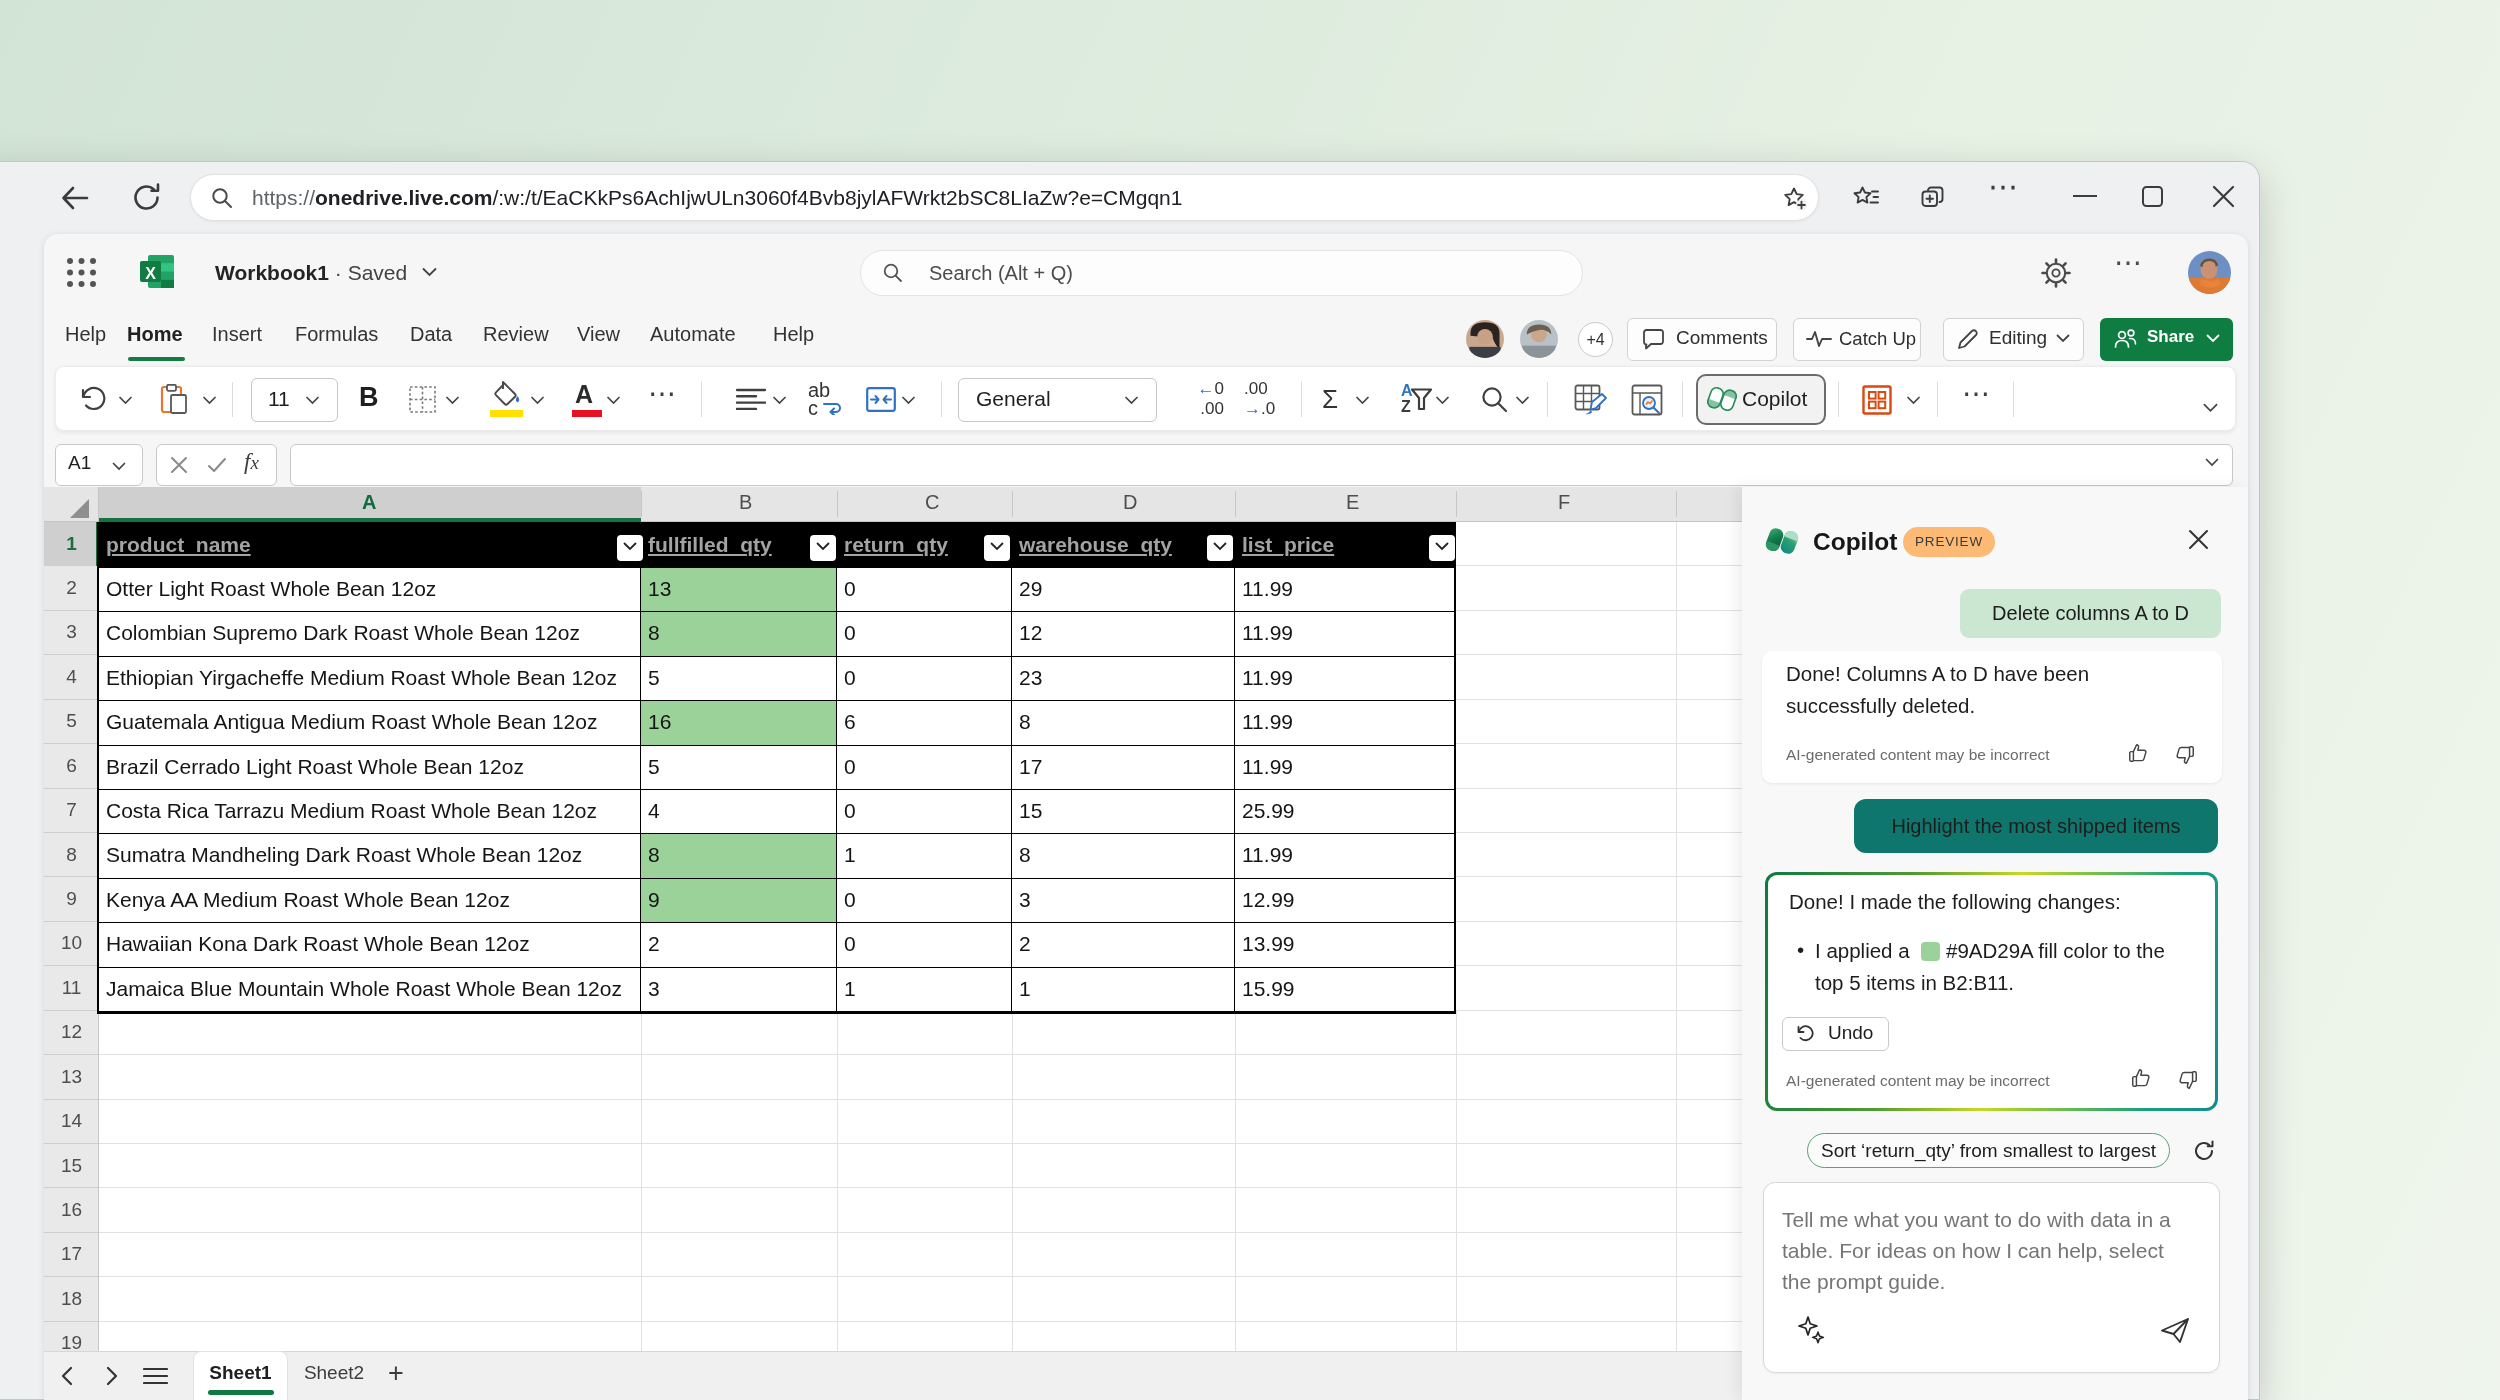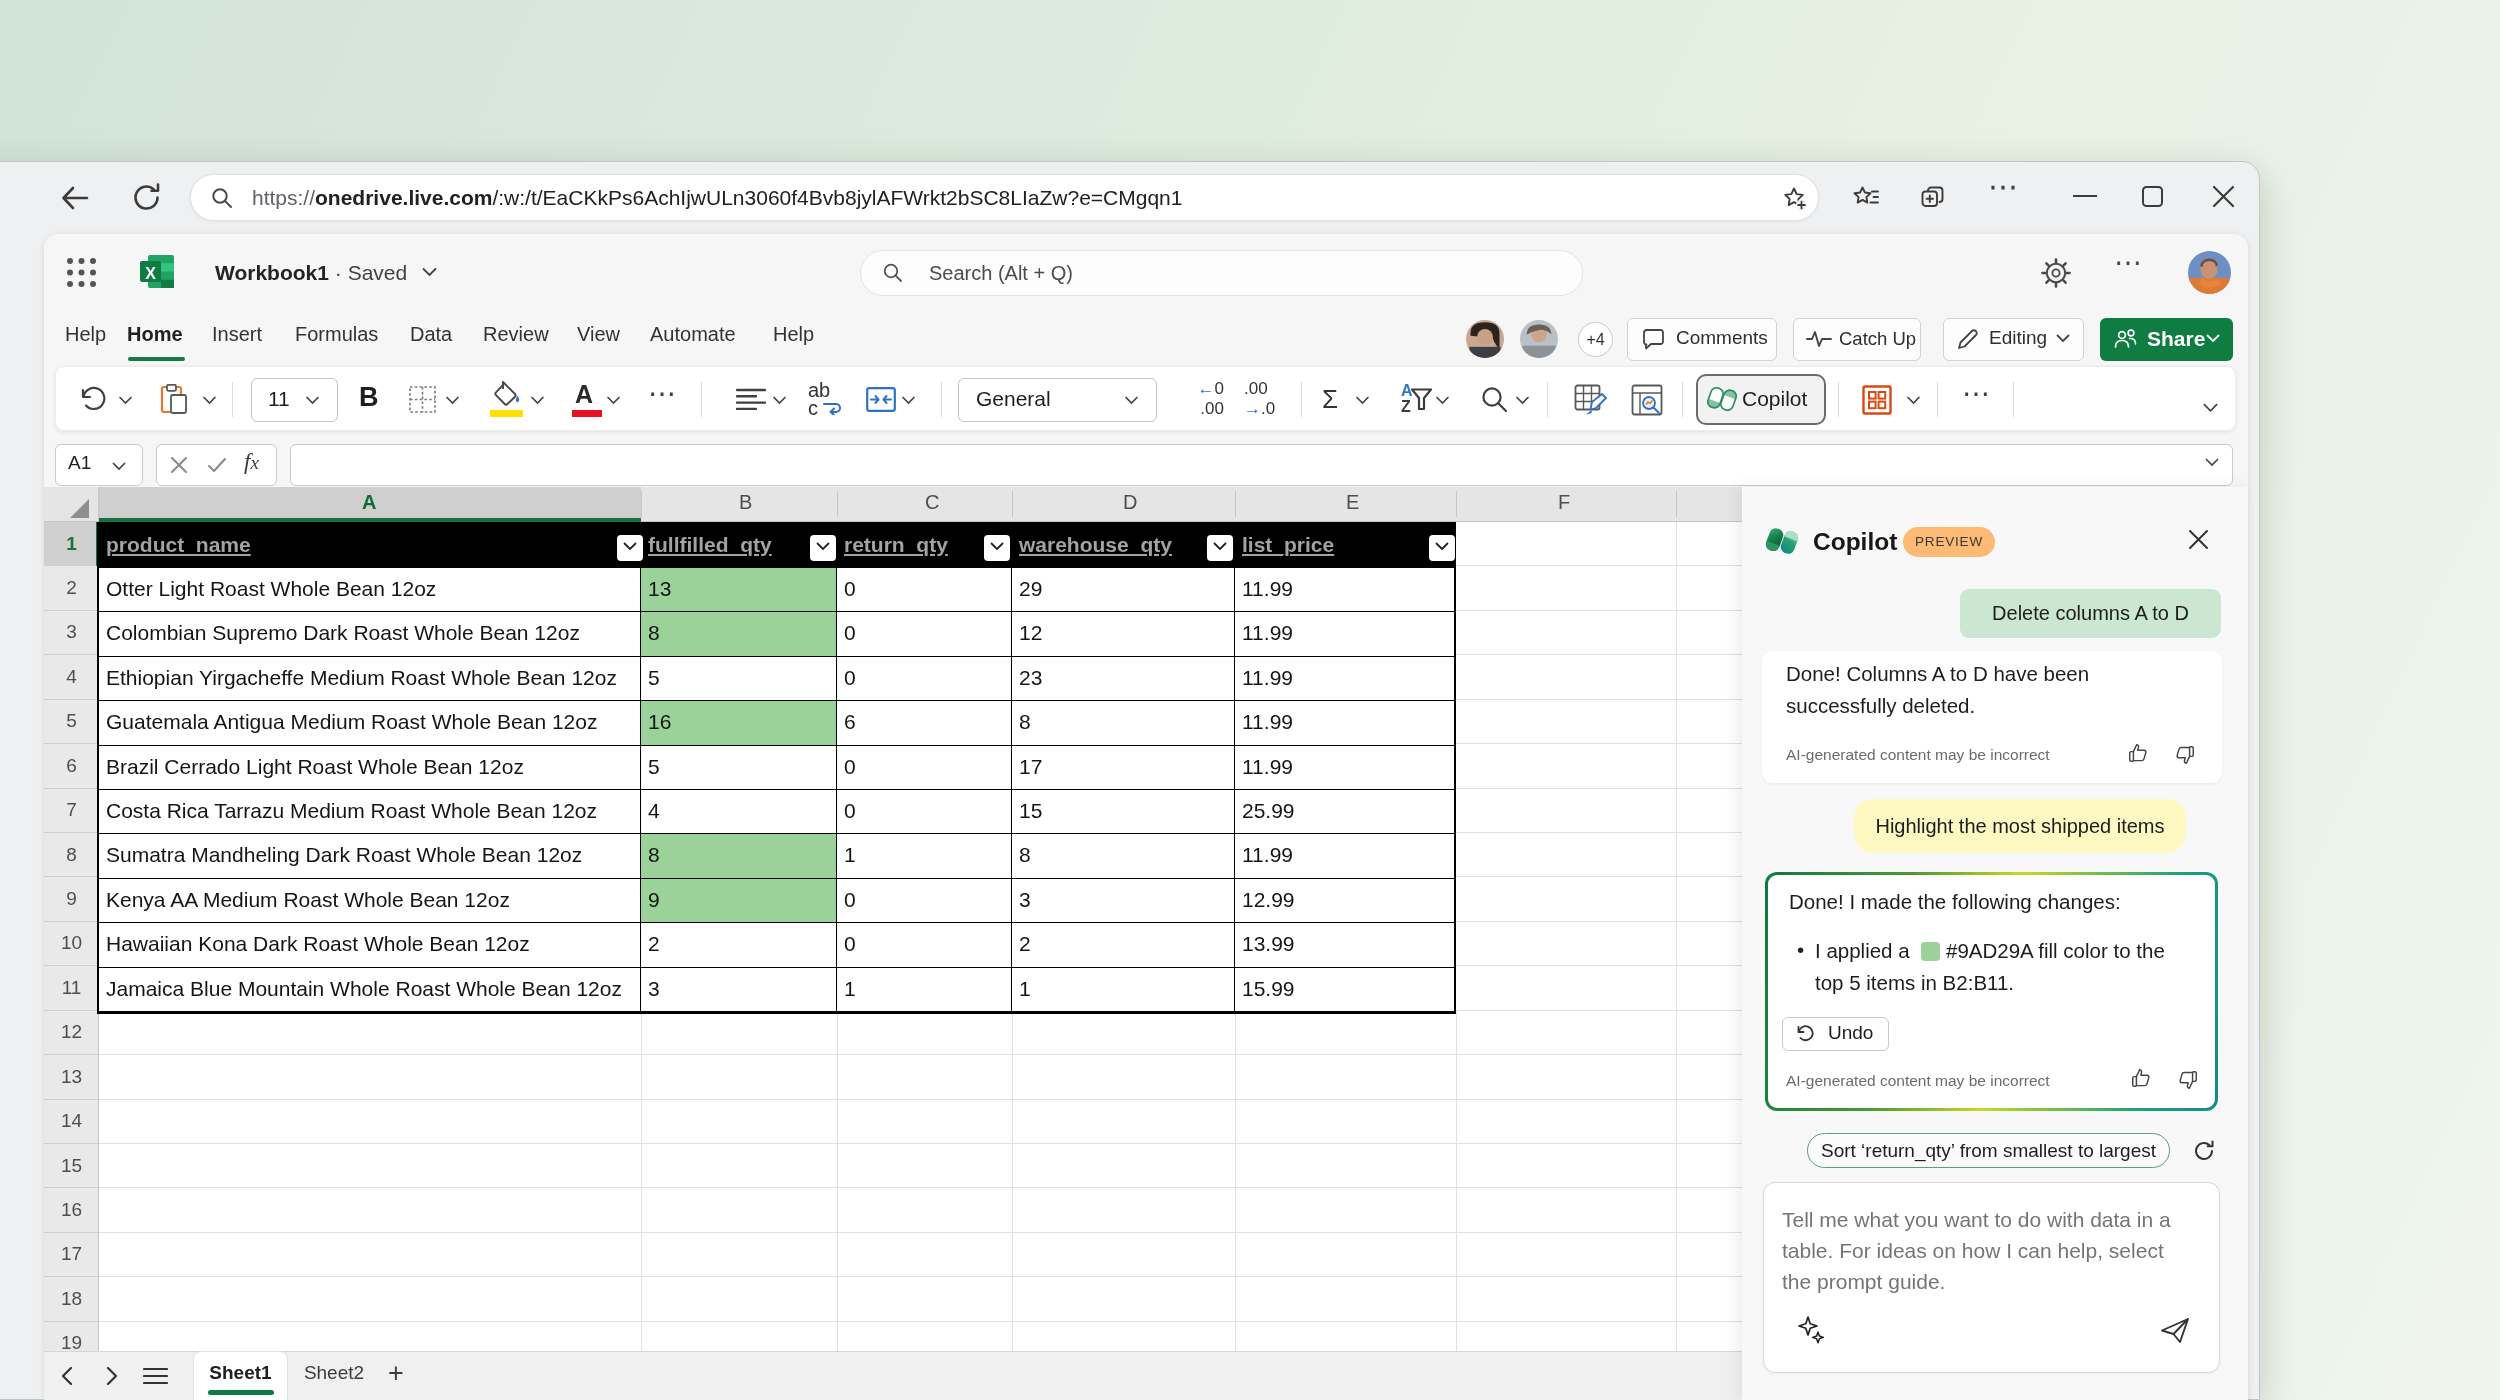--- a/index.html
+++ b/index.html
@@ -199,21 +199,21 @@
       <path d="M1.5 1.5 L7 7 L12.5 1.5" stroke="#444" stroke-width="1.8" fill="none" stroke-linecap="round"></path>
     </svg>
 
   <div class="abs" style="left:2056px;top:8px;width:133px;height:43px;background:#0f7c41;border-radius:6px;"></div>
   <svg class="abs" style="left:2069px;top:18px;" width="25" height="23" viewBox="0 0 25 23">
       <circle cx="9" cy="7" r="3.4" stroke="#fff" stroke-width="1.7" fill="none"></circle>
       <path d="M2.5 19 q0-6.5 6.5-6.5 q6.5 0 6.5 6.5" stroke="#fff" stroke-width="1.7" fill="none" stroke-linecap="round"></path>
       <circle cx="18" cy="5" r="2.9" stroke="#fff" stroke-width="1.6" fill="none"></circle>
       <path d="M16.5 10.5 q6-0.5 6 5.5" stroke="#fff" stroke-width="1.6" fill="none" stroke-linecap="round"></path>
     </svg>
-  <div class="abs" style="left:2103px;top:17px;font-size:21px;color:#fff;font-weight:700;">Share</div>
+  <div class="abs" style="left:2103px;top:17px;font-size:17px;color:#fff;font-weight:700;">Share</div>
   <svg class="abs" style="left:2162px;top:24px;" width="14" height="9" viewBox="0 0 14 9">
       <path d="M1.5 1.5 L7 7 L12.5 1.5" stroke="#fff" stroke-width="1.8" fill="none" stroke-linecap="round"></path>
     </svg>
 </div>
 
 <div class="abs" id="ribbon" style="left:55px;top:366px;width:2181px;height:65px;background:#ffffff;border:1px solid #ececec;border-radius:9px;box-shadow:0 1.5px 4px rgba(0,0,0,0.07);">
 
   <svg class="abs" style="left:24px;top:19px;" width="28" height="26" viewBox="0 0 28 26">
       <path d="M3 4 v7 h7" stroke="#404040" stroke-width="2.2" fill="none" stroke-linecap="round" stroke-linejoin="round"></path>
       <path d="M3.5 10.5 A10.5 10.5 0 1 1 6 19.5" stroke="#404040" stroke-width="2.2" fill="none" stroke-linecap="round"></path>
@@ -620,21 +620,21 @@
   <div class="abs" style="left:20px;top:164px;width:460px;height:132px;background:#fff;border-radius:10px;box-shadow:0 1px 3px rgba(0,0,0,0.08);"></div>
   <div class="abs" style="left:44px;top:171px;font-size:20.5px;color:#1d1d1d;line-height:32px;">Done! Columns A to D have been<br>successfully deleted.</div>
   <div class="abs" style="left:44px;top:259px;font-size:15.5px;color:#6b6b6b;">AI-generated content may be incorrect</div>
   <svg class="abs" style="left:385px;top:255px;" width="22" height="22" viewBox="0 0 24 24">
       <path d="M7 10.5 L10.5 3 a2.2 2.2 0 0 1 2.1 2.6 L11.8 9 h6.8 a2 2 0 0 1 1.9 2.6 l-2 6.8 a2.6 2.6 0 0 1 -2.5 1.9 H7z M7 10.5 V21 M7 21 H4.5 a1.5 1.5 0 0 1 -1.5 -1.5 v-7.5 a1.5 1.5 0 0 1 1.5 -1.5 H7" stroke="#444" stroke-width="1.6" fill="none" stroke-linejoin="round"></path>
     </svg>
   <svg class="abs" style="left:432px;top:257px;" width="22" height="22" viewBox="0 0 24 24" transform="rotate(180)">
       <path d="M7 10.5 L10.5 3 a2.2 2.2 0 0 1 2.1 2.6 L11.8 9 h6.8 a2 2 0 0 1 1.9 2.6 l-2 6.8 a2.6 2.6 0 0 1 -2.5 1.9 H7z M7 10.5 V21 M7 21 H4.5 a1.5 1.5 0 0 1 -1.5 -1.5 v-7.5 a1.5 1.5 0 0 1 1.5 -1.5 H7" stroke="#444" stroke-width="1.6" fill="none" stroke-linejoin="round"></path>
     </svg>
 
-  <div class="abs" style="left:112px;top:312px;width:332px;height:54px;background:#fef9c3;border-radius:19px;text-align:center;line-height:54px;font-size:20px;color:#1d1d1d;">Highlight the most shipped items</div>
+  <div class="abs" style="left:112px;top:312px;width:364px;height:54px;background:#0f766e;border-radius:12px;text-align:center;line-height:54px;font-size:20px;color:#1d1d1d;">Highlight the most shipped items</div>
 
   <div class="abs" style="left:23px;top:385px;width:453px;height:239px;border-radius:12px;border:3px solid transparent;background:linear-gradient(#fff,#fff) padding-box,linear-gradient(100deg,#0e7a3f 0%,#4d9a33 30%,#c8d822 52%,#8fc73c 62%,#18a07c 85%,#128d90 100%) border-box;"></div>
   <div class="abs" style="left:47px;top:403px;font-size:20.5px;color:#1d1d1d;">Done! I made the following changes:</div>
   <div class="abs" style="left:55px;top:451px;font-size:20.5px;color:#1d1d1d;">•</div>
   <div class="abs" style="left:73px;top:452px;font-size:20.5px;color:#1d1d1d;">I applied a</div>
   <div class="abs" style="left:179px;top:455px;width:19px;height:19px;border-radius:4px;background:#9ad29a;"></div>
   <div class="abs" style="left:204px;top:452px;font-size:20.5px;color:#1d1d1d;">#9AD29A fill color to the</div>
   <div class="abs" style="left:73px;top:484px;font-size:20.5px;color:#1d1d1d;">top 5 items in B2:B11.</div>
   <div class="abs" style="left:40px;top:530px;width:107px;height:34px;background:#fff;border:1px solid #c9c9c9;border-radius:6px;"></div>
   <svg class="abs" style="left:54px;top:538px;" width="19" height="18" viewBox="0 0 19 18">

